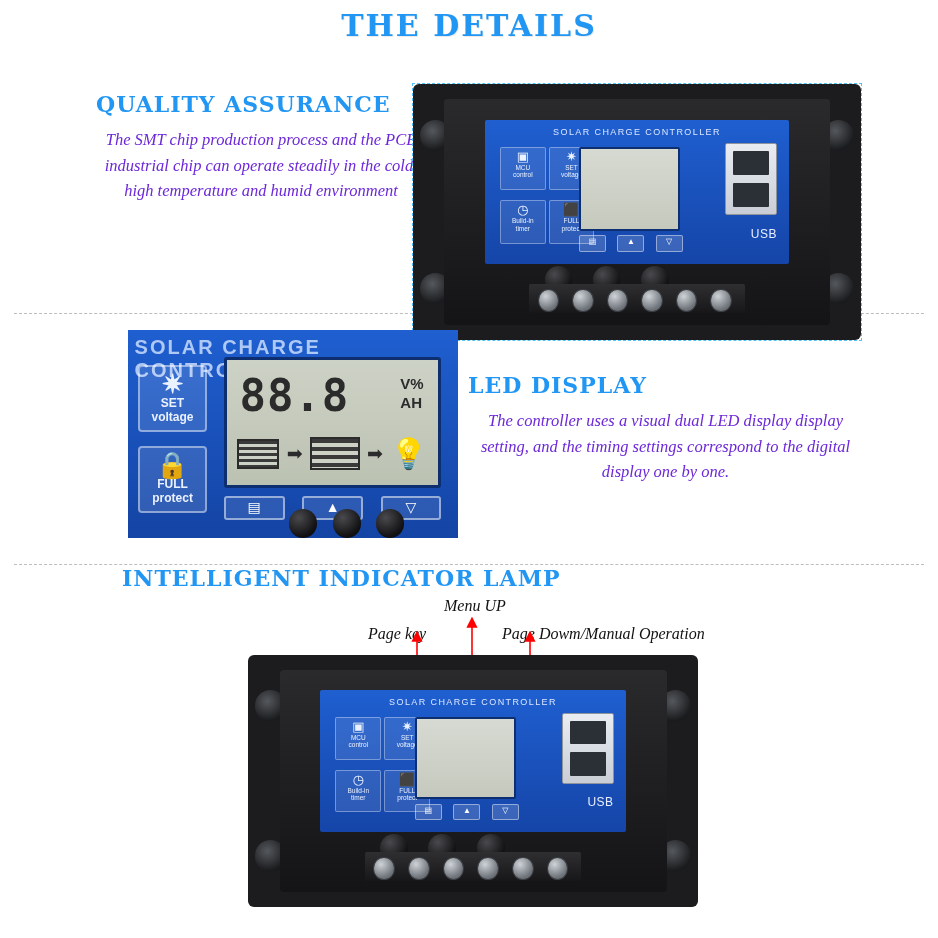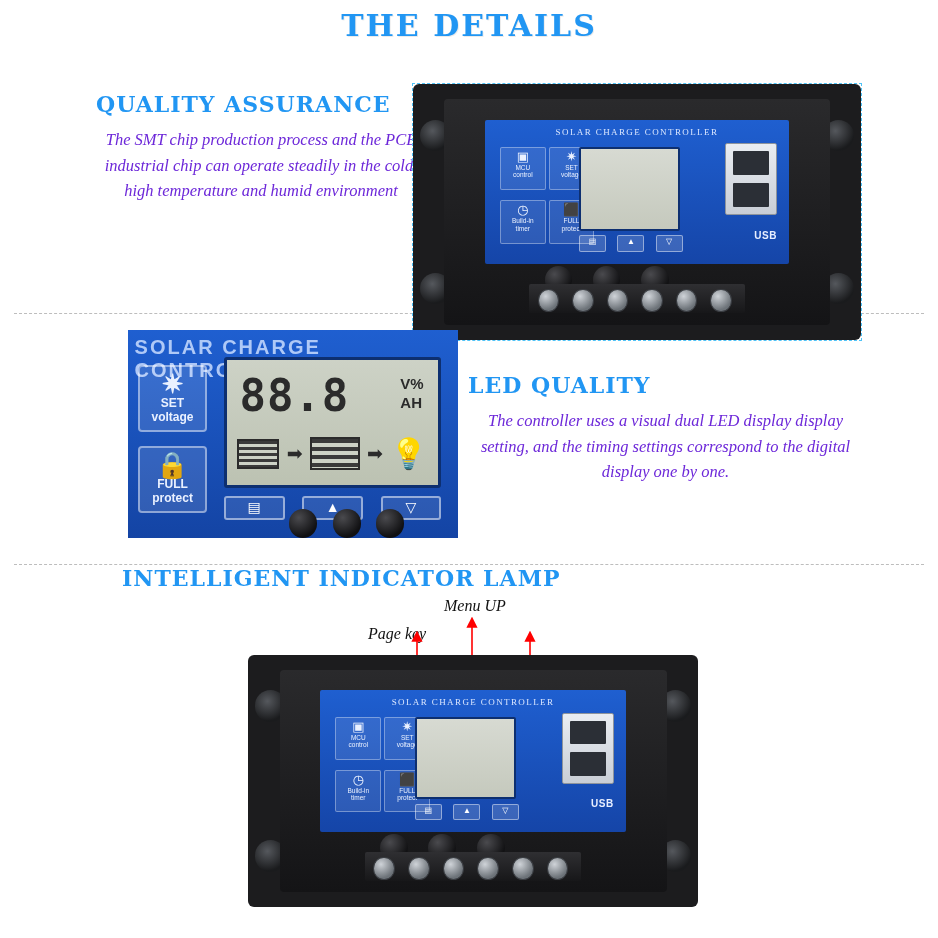--- a/index.html
+++ b/index.html
@@ -92,21 +92,21 @@
   }
   .dev-face {
     position: absolute; left: 10.5%; top: 9%; width: 79%; height: 64%;
     background: linear-gradient(180deg,#1f5fd0 0%,#1545a8 100%);
     border-radius: 2px;
     overflow: hidden;
   }
   .dev-brand {
     position: absolute; top: 5%; left: 0; width: 100%;
     text-align: center; color: #dbe7ff; font-size: 9px;
-    letter-spacing: 1.4px; font-family: Liberation Serif, serif;
+    letter-spacing: 1.4px; font-family: Liberation Sans, sans-serif;
   }
   .lcd {
     position: absolute; left: 31%; top: 19%; width: 33%; height: 58%;
     background: linear-gradient(180deg,#d7dad2 0%,#c5c9bd 100%);
     border: 2px solid #0d2f70;
     border-radius: 2px;
   }
   .usb-block {
     position: absolute; right: 4%; top: 16%; width: 17%; height: 50%;
     background: linear-gradient(180deg,#e9edf2 0%,#c9ced6 100%);
@@ -114,21 +114,21 @@
     border: 1px solid #8e949c;
   }
   .usb-port {
     position: absolute; left: 14%; width: 72%; height: 34%;
     background: #2b2f36; border-radius: 1px;
   }
   .usb-port.p1 { top: 10%; }
   .usb-port.p2 { top: 56%; }
   .usb-label {
     position: absolute; right: 4%; bottom: 16%;
-    font-size: 10px; color: #e7eeff; font-weight: bold; letter-spacing: .5px;
+    font-size: 12px; color: #e7eeff; font-weight: normal; letter-spacing: .5px;
   }
   .icon-box {
     position: absolute;
     width: 15%; height: 30%;
     background: rgba(255,255,255,0.10);
     border: 1px solid rgba(255,255,255,0.35);
     border-radius: 2px;
     color: #eaf1ff;
     font-size: 6.5px;
     text-align: center;
@@ -370,33 +370,34 @@
           <div class="zkey zk2">▲</div>
           <div class="zkey zk3">▽</div>
           <div class="zknob zn1"></div>
           <div class="zknob zn2"></div>
           <div class="zknob zn3"></div>
         </div>
       </div>
     </div>
 
     <div class="txt">
-      <div class="section-title">LED QUALITY</div>
+      <div class="section-title">LED DISPLAY</div>
       <div class="body-text">The controller uses a visual dual LED display display setting, and the timing settings correspond to the digital display one by one.</div>
     </div>
   </div>
 
   <div class="divider"></div>
 
   <div class="sec3">
     <div class="section-title">INTELLIGENT INDICATOR LAMP</div>
 
     <div class="labels">
       <div class="lbl" style="left:38px; top:32px;">Page key</div>
       <div class="lbl" style="left:114px; top:4px;">Menu UP</div>
+      <div class="lbl" style="left:172px; top:32px;">Page Dowm/Manual Operation</div>
     </div>
 
     <svg class="arrows" viewBox="0 0 450 160">
       <defs>
         <marker id="ah" markerWidth="7" markerHeight="7" refX="3" refY="3.5" orient="auto">
           <path d="M0,0 L7,3.5 L0,7 z" fill="#ff0000"></path>
         </marker>
       </defs>
       <line x1="169" y1="150" x2="169" y2="20" stroke="#ff0000" stroke-width="1.6" marker-end="url(#ah)"></line>
       <line x1="224" y1="150" x2="224" y2="6" stroke="#ff0000" stroke-width="1.6" marker-end="url(#ah)"></line>

